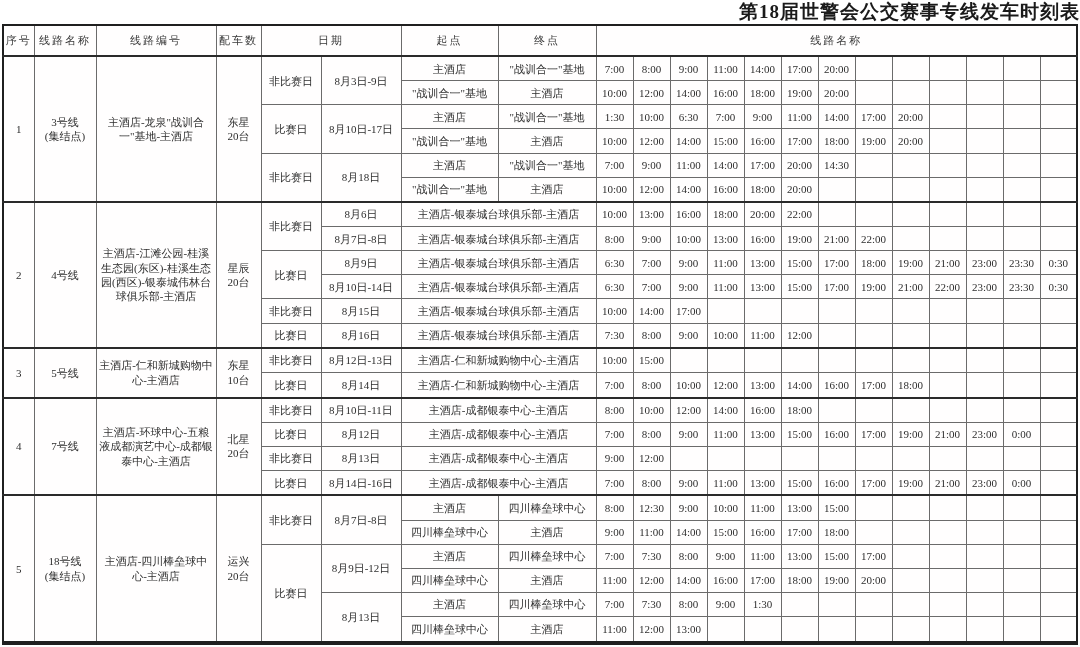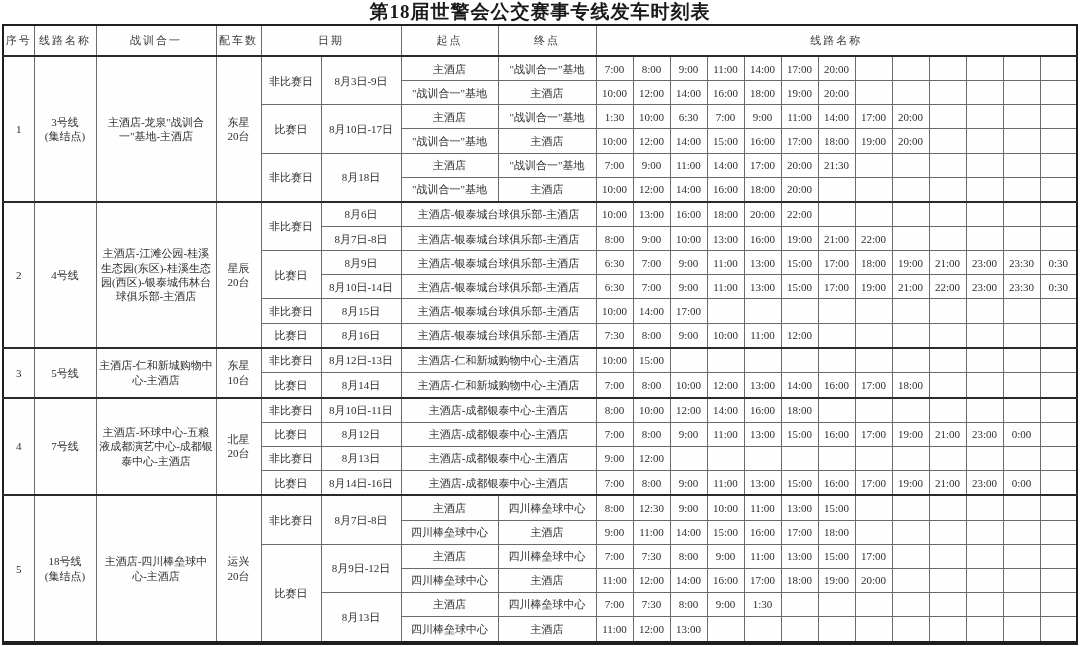--- a/index.html
+++ b/index.html
@@ -13,21 +13,21 @@
     color: #2e2e2e;
   }
   .page {
     width: 1080px;
     height: 647px;
     position: relative;
   }
   .title {
     height: 24px;
     line-height: 24px;
-    text-align: center;
+    text-align: right;
     font-size: 19px;
     font-weight: bold;
     color: #1a1a1a;
     letter-spacing: 1px;
   }
   table.schedule {
     border-collapse: collapse;
     table-layout: fixed;
     width: 1076px;
     height: 621px;
@@ -88,21 +88,21 @@
         <col style="width: 37px;">
         <col style="width: 37px;">
         <col style="width: 37px;">
         <col style="width: 37px;">
         <col style="width: 37px;">
       </colgroup>
     <thead>
       <tr>
         <th>序号</th>
         <th>线路名称</th>
-        <th>战训合一</th>
+        <th>线路编号</th>
         <th>配车数</th>
         <th colspan="2">日期</th>
         <th>起点</th>
         <th>终点</th>
         <th colspan="13">线路名称</th>
       </tr>
     </thead>
     <tbody>
 
     <tr class="group-start">
@@ -187,21 +187,21 @@
           <td rowspan="2">非比赛日</td>
           <td rowspan="2">8月18日</td>
           <td class="wrap">主酒店</td>
           <td class="wrap">"战训合一"基地</td>
           <td class="time-cell">7:00</td>
           <td class="time-cell">9:00</td>
           <td class="time-cell">11:00</td>
           <td class="time-cell">14:00</td>
           <td class="time-cell">17:00</td>
           <td class="time-cell">20:00</td>
-          <td class="time-cell">21:30</td>
+          <td class="time-cell">14:30</td>
           <td class="time-cell"></td>
           <td class="time-cell"></td>
           <td class="time-cell"></td>
           <td class="time-cell"></td>
           <td class="time-cell"></td>
           <td class="time-cell"></td>
         </tr>
         <tr>
           <td class="wrap">"战训合一"基地</td>
           <td class="wrap">主酒店</td>

